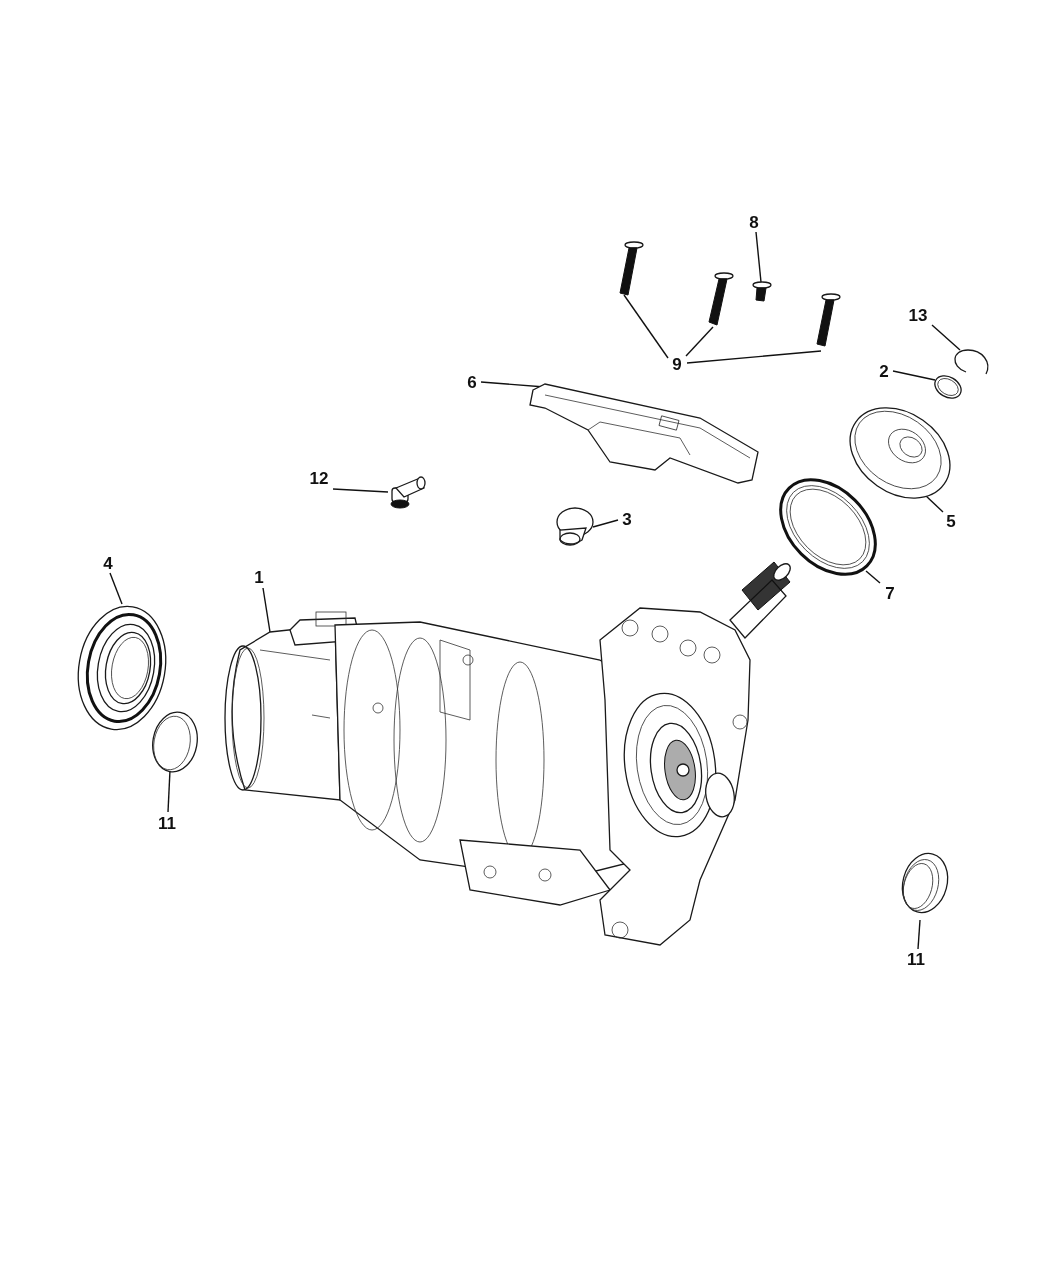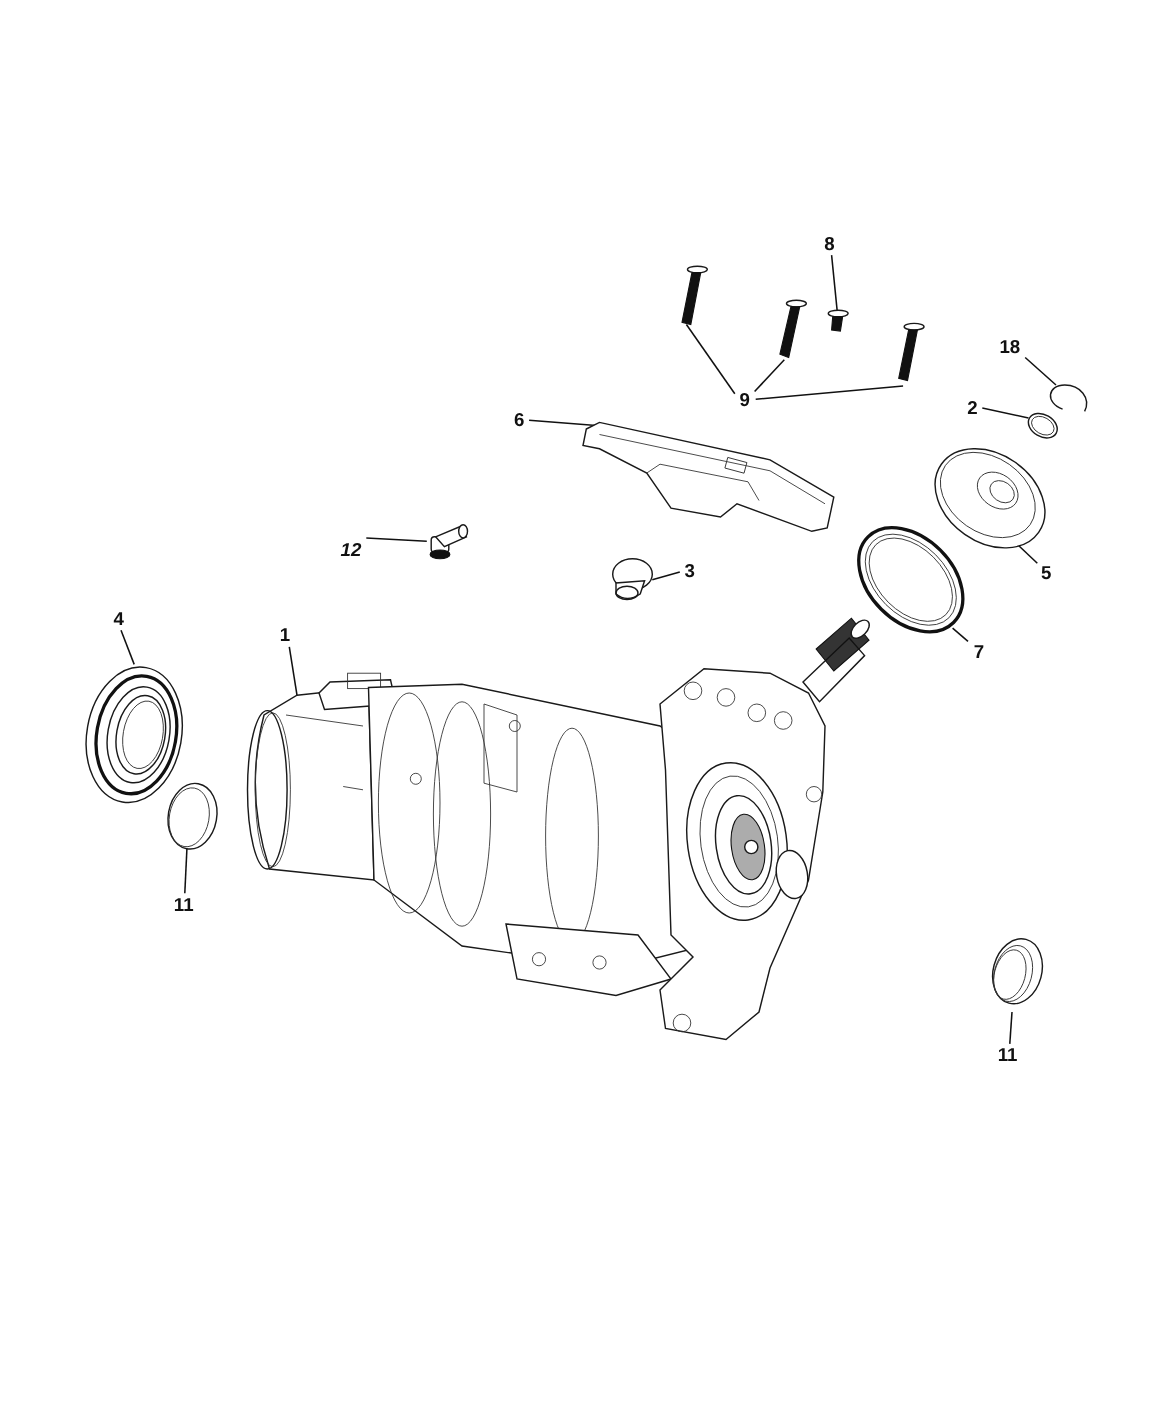--- a/index.html
+++ b/index.html
@@ -168,15 +168,15 @@
   <span class="callout" style="left:884px;top:371px;">2</span>
   <span class="callout" style="left:627px;top:519px;">3</span>
   <span class="callout" style="left:108px;top:563px;">4</span>
   <span class="callout" style="left:951px;top:521px;">5</span>
   <span class="callout" style="left:472px;top:382px;">6</span>
   <span class="callout" style="left:754px;top:222px;">8</span>
   <span class="callout" style="left:677px;top:364px;">9</span>
   <span class="callout" style="left:890px;top:593px;">7</span>
   <span class="callout" style="left:167px;top:823px;">11</span>
   <span class="callout" style="left:916px;top:959px;">11</span>
-  <span class="callout" style="left:319px;top:500px;font-style:italic;">12</span>
-  <span class="callout" style="left:918px;top:315px;">18</span>
+  <span class="callout" style="left:319px;top:478px;">12</span>
+  <span class="callout" style="left:918px;top:315px;">13</span>
 </div>
 
 </body></html>

